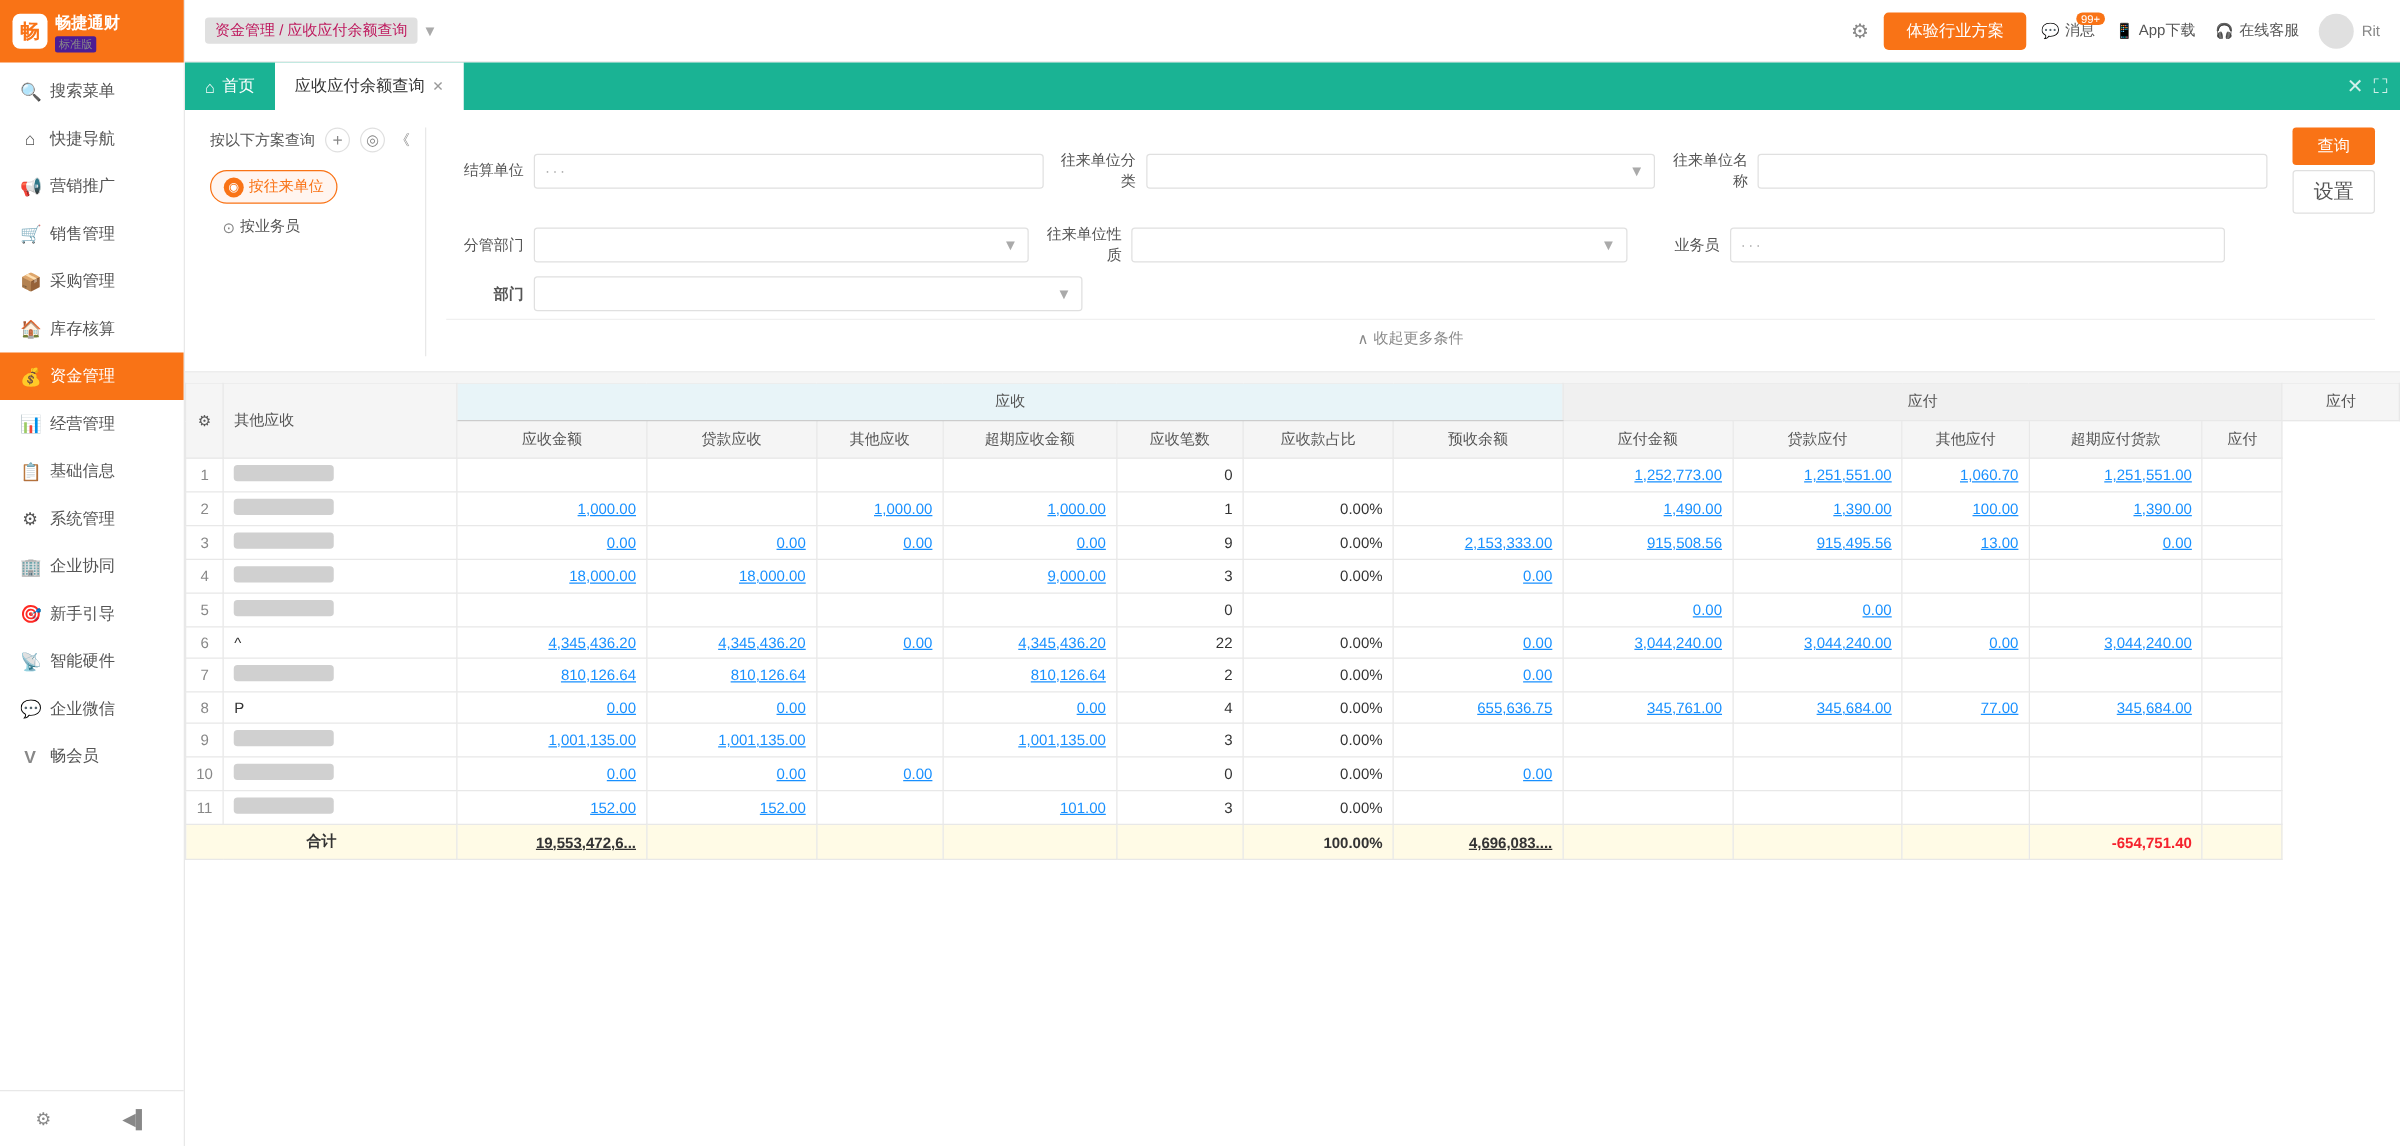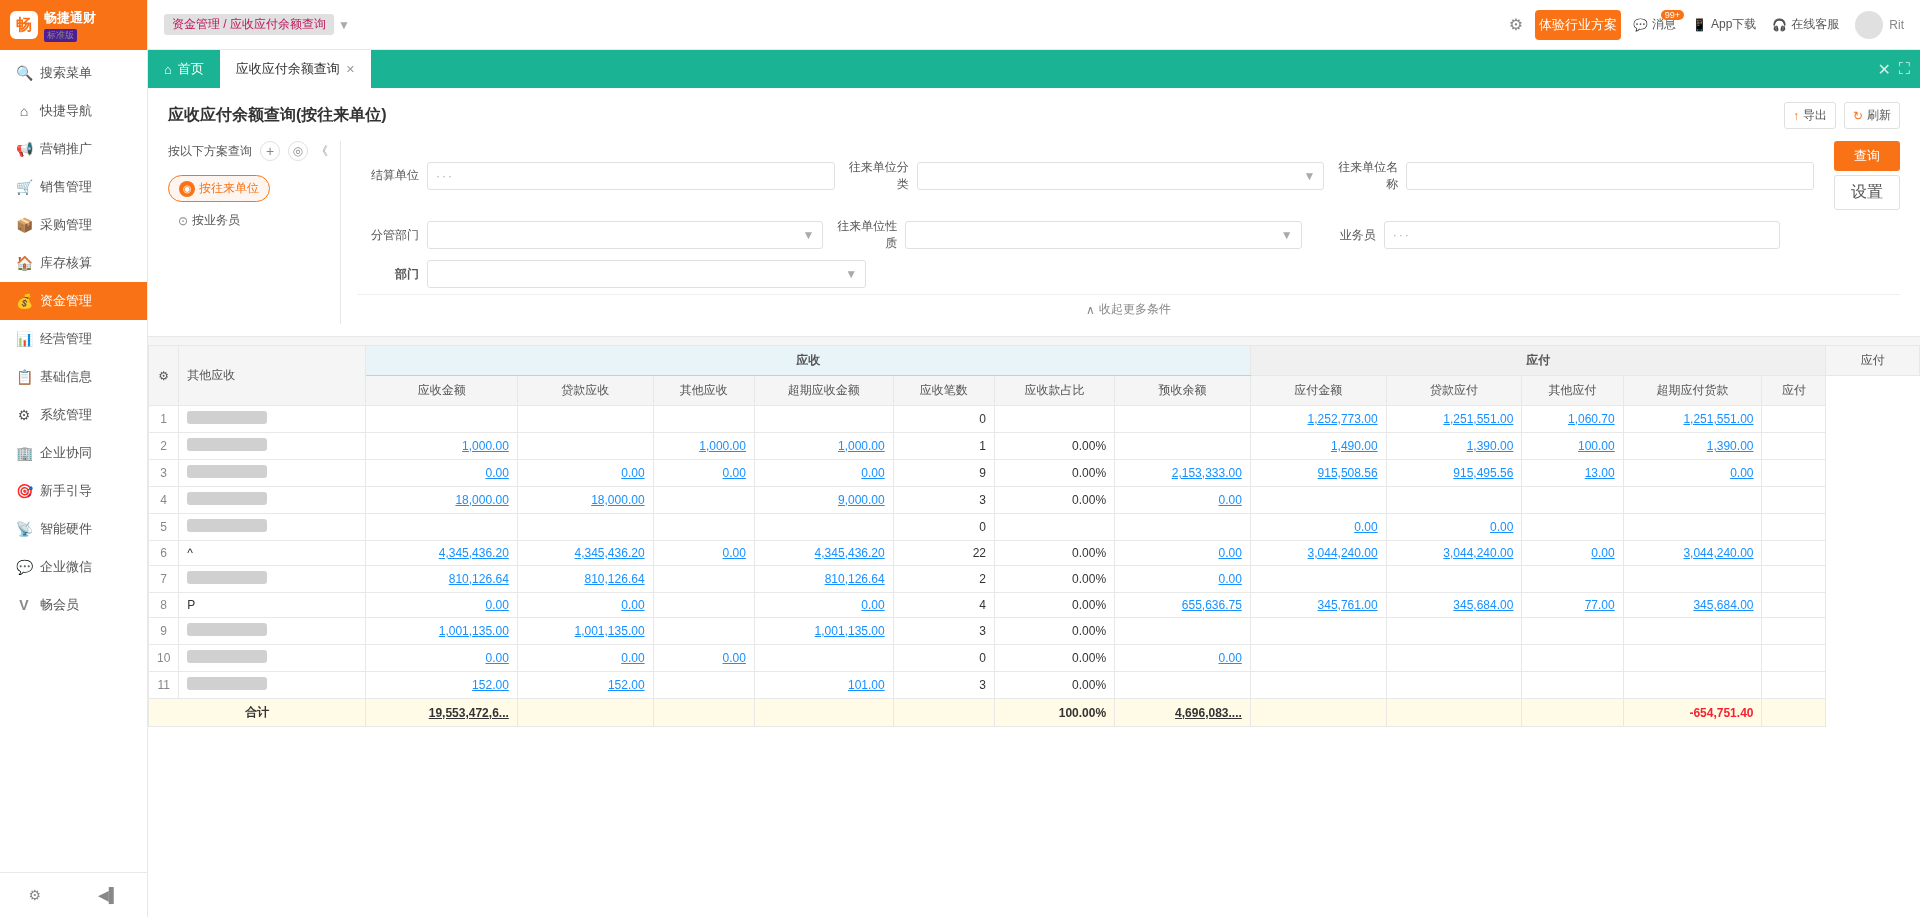--- a/index.html
+++ b/index.html
@@ -18,21 +18,21 @@
     .sidebar-bottom { padding: 10px 0; border-top: 1px solid #e8e8e8; display: flex; justify-content: space-around; }
     .sidebar-bottom-btn { cursor: pointer; color: #888; font-size: 14px; padding: 4px 8px; }
 
     
     .main { flex: 1; display: flex; flex-direction: column; overflow: hidden; }
 
     
     .topbar { height: 50px; background: #fff; border-bottom: 1px solid #e8e8e8; display: flex; align-items: center; padding: 0 16px; gap: 12px; }
     .topbar-breadcrumb { color: #888; font-size: 12px; display: flex; align-items: center; gap: 4px; flex: 1; }
     .topbar-gear { color: #888; cursor: pointer; font-size: 16px; }
-    .topbar-solution-btn { background: #f97316; color: #fff; border: none; border-radius: 4px; padding: 6px 4px; cursor: pointer; font-size: 13px; }
+    .topbar-solution-btn { background: #f97316; color: #fff; border: none; border-radius: 4px; padding: 6px 18px; cursor: pointer; font-size: 13px; }
     .topbar-right { display: flex; align-items: center; gap: 16px; margin-left: auto; }
     .topbar-msg { display: flex; align-items: center; gap: 4px; cursor: pointer; color: #555; font-size: 12px; position: relative; }
     .topbar-badge { background: #f97316; color: #fff; font-size: 9px; border-radius: 10px; padding: 0 4px; position: absolute; top: -6px; right: -8px; }
     .topbar-app { display: flex; align-items: center; gap: 4px; cursor: pointer; color: #555; font-size: 12px; }
     .topbar-service { display: flex; align-items: center; gap: 4px; cursor: pointer; color: #555; font-size: 12px; }
     .topbar-user { color: #888; font-size: 12px; }
     .topbar-user-avatar { width: 28px; height: 28px; background: #e0e0e0; border-radius: 50%; display: inline-block; }
 
     
     .tabbar { background: #1ab394; display: flex; align-items: center; padding: 0; height: 38px; }
@@ -74,21 +74,21 @@
 
     .collapse-more { display: flex; align-items: center; justify-content: center; gap: 4px; padding: 6px 0; cursor: pointer; color: #888; font-size: 12px; border-top: 1px solid #f0f0f0; margin-top: 6px; }
 
     
     .table-container { flex: 1; overflow: auto; background: #fff; margin: 8px 0 0 0; }
     .data-table { width: 100%; border-collapse: collapse; font-size: 12px; }
     .data-table th { background: #f5f5f5; border: 1px solid #e8e8e8; padding: 6px 8px; text-align: center; color: #555; font-weight: normal; white-space: nowrap; }
     .data-table td { border: 1px solid #e8e8e8; padding: 5px 8px; text-align: right; color: #333; white-space: nowrap; }
     .data-table td.left { text-align: left; }
     .data-table td.center { text-align: center; }
-    .data-table .th-group { background: #f5f5f5; text-align: center; font-weight: bold; }
+    .data-table .th-group { background: #f5f5f5; text-align: center; font-weight: normal; }
     .data-table .row-num { text-align: center; color: #888; width: 30px; }
     .data-table .link-val { color: #1890ff; text-decoration: underline; cursor: pointer; }
     .data-table .total-row { background: #fffbe6; font-weight: bold; }
     .data-table .total-row td { color: #333; }
     .data-table .total-row .neg { color: #f5222d; }
     .settings-col { width: 30px; text-align: center; cursor: pointer; color: #888; }
   </style>
 </head>
 <body>
 
@@ -211,33 +211,20 @@
     </div>
     <div class="tabbar-right">
       <span class="tabbar-icon-btn">✕</span>
       <span class="tabbar-icon-btn">⛶</span>
     </div>
   </div>
 
   <div class="content">
 
     <div class="page-header">
-      <div class="page-title-row">
-        <div class="page-title">应收应付余额查询(按往来单位)</div>
-        <div class="page-actions">
-          <button class="page-action-btn">
-            <span class="icon" style="color:#f97316;">↑</span>
-            <span>导出</span>
-          </button>
-          <button class="page-action-btn">
-            <span class="icon" style="color:#f97316;">↻</span>
-            <span>刷新</span>
-          </button>
-        </div>
-      </div>
 
       <div class="filter-area">
         <div style="display:flex;gap:16px;">
 
           <div style="min-width:130px;border-right:1px solid #e8e8e8;padding-right:12px;">
             <div class="filter-label">
               <span>按以下方案查询</span>
               <div class="add-btn">+</div>
               <div class="config-btn">◎</div>
               <div class="collapse-btn">《</div>

